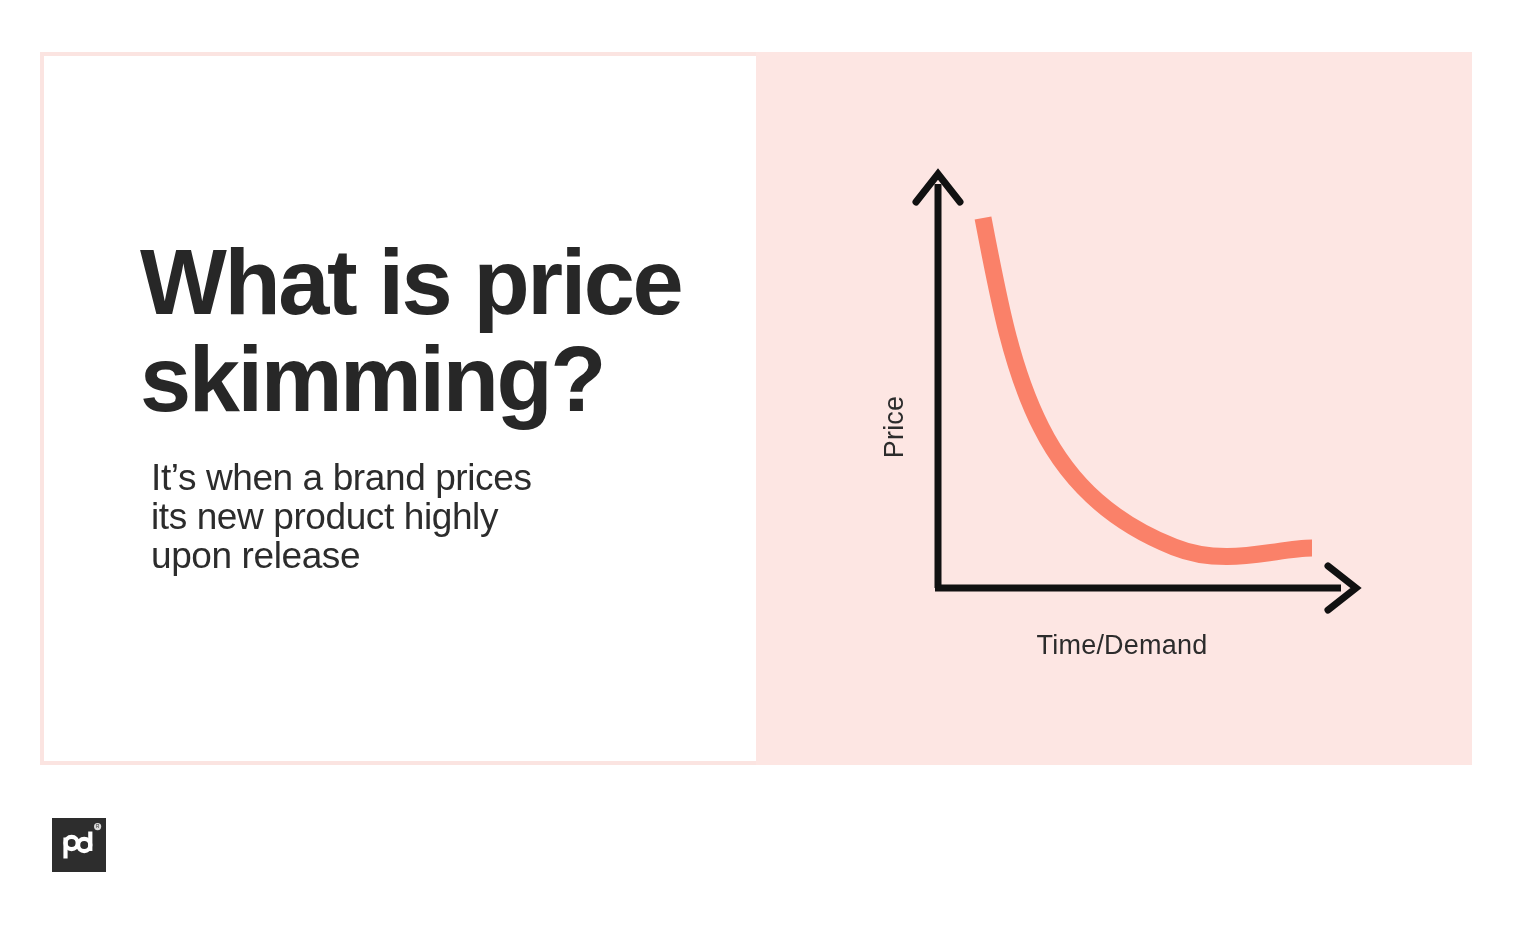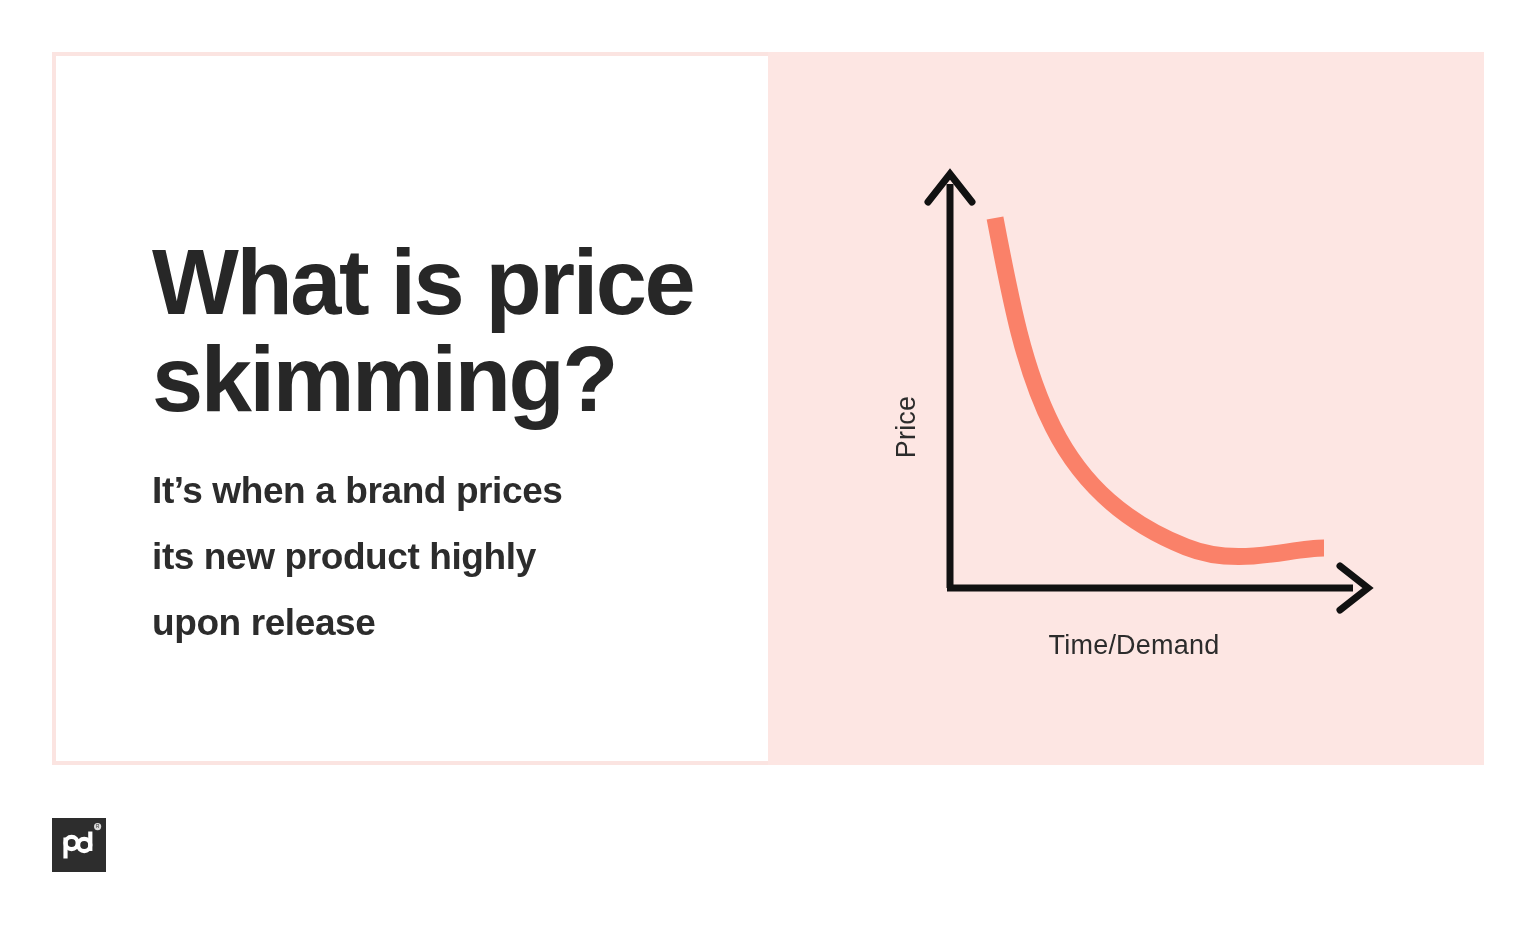--- a/index.html
+++ b/index.html
@@ -12,21 +12,21 @@
     height: 925px;
     background: #ffffff;
     font-family: "Liberation Sans", sans-serif;
     overflow: hidden;
     position: relative;
   }
 
   
   #infographic-card {
     position: absolute;
-    left: 52px;
+    left: 40px;
     top: 52px;
     width: 1432px;
     height: 713px;
     display: flex;
     flex-direction: row;
     box-sizing: border-box;
   }
 
   
   #text-panel {
@@ -56,25 +56,25 @@
     letter-spacing: -2.4px;
     color: #272727;
     margin: 0;
     padding: 0;
     white-space: pre-line;
   }
 
   #subheadline {
     font-family: "Liberation Sans", sans-serif;
     font-size: 37px;
-    line-height: 66px;
-    font-weight: 700;
+    line-height: 39px;
+    font-weight: 400;
     letter-spacing: -0.4px;
     color: #2c2c2c;
-    margin: 0;
+    margin: 11px;
     padding: 0;
     margin-top: 30px;
     white-space: pre-line;
   }
 
   
   #chart-panel {
     position: relative;
     width: 716px;
     height: 713px;

